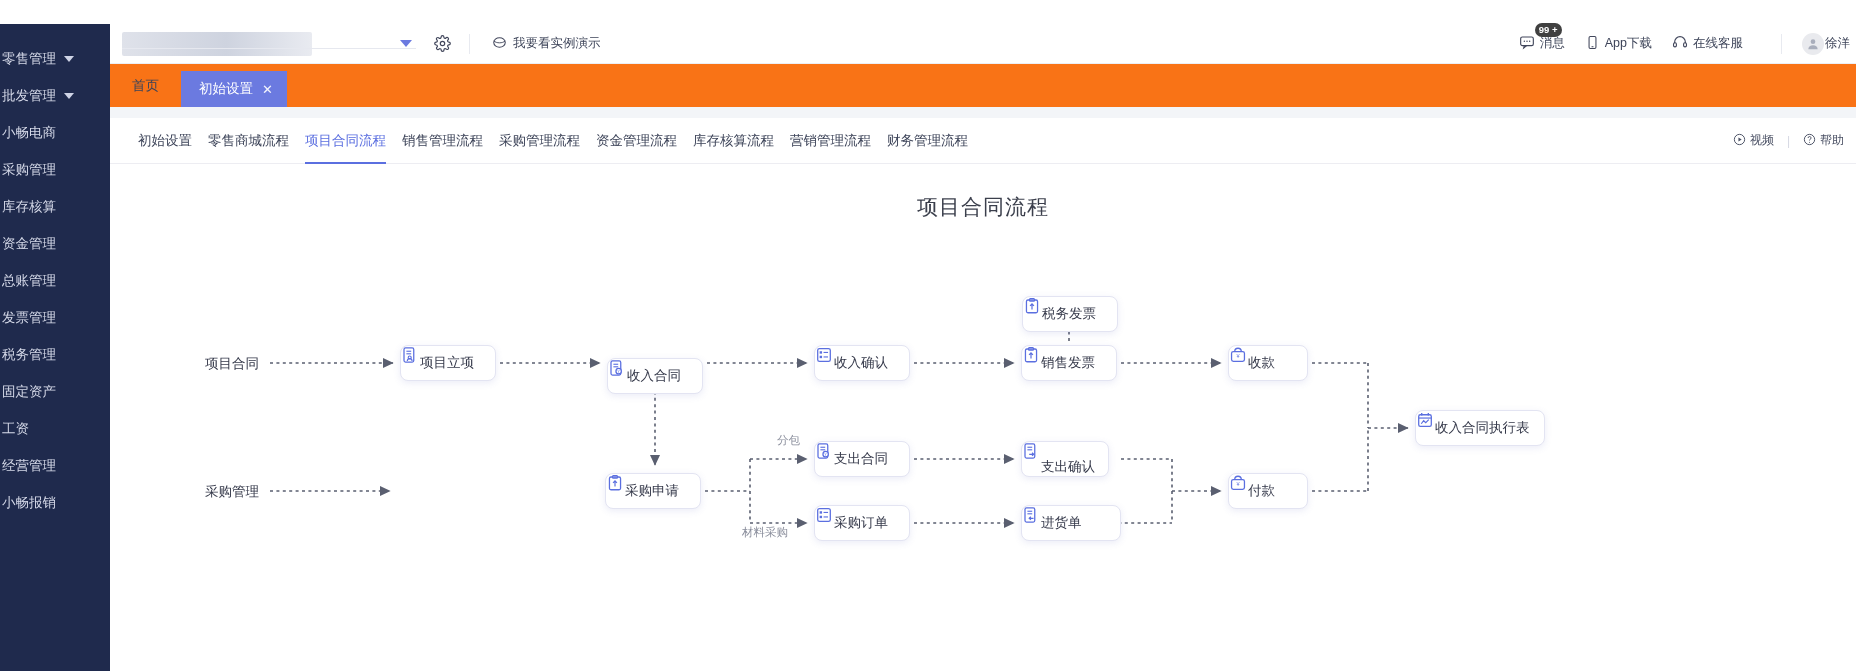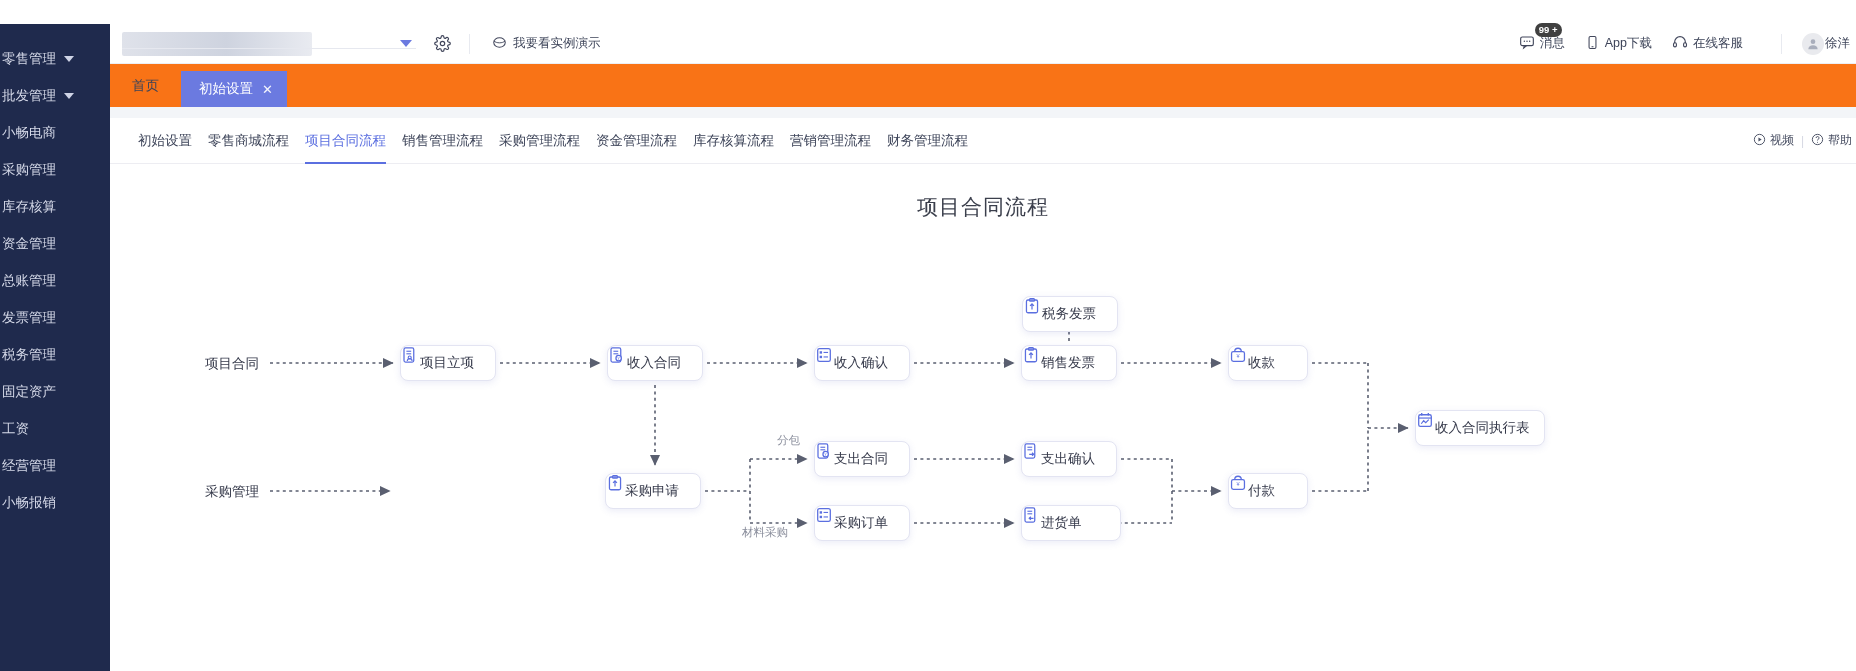--- a/index.html
+++ b/index.html
@@ -108,22 +108,22 @@
   .subnav-item {
     font-size:13.5px; color:#3d4459; height:46px; display:flex; align-items:center;
     margin-left:16px; cursor:pointer; white-space:nowrap; position:relative;
   }
   .subnav-item:first-child { margin-left:28px; }
   .subnav-item.sel { color:#5b6fe0; }
   .subnav-item.sel::after {
     content:""; position:absolute; left:0; right:0; bottom:0; height:2px; background:#5b6fe0;
   }
   .subnav-right {
-    margin-left:auto; display:flex; align-items:center; gap:7px;
-    padding-right:4px; font-size:12px; color:#4a5064; white-space:nowrap;
+    margin-left:auto; display:flex; align-items:center; gap:13px;
+    padding-right:12px; font-size:12px; color:#4a5064; white-space:nowrap;
   }
   .snr-item { display:flex; align-items:center; gap:4px; cursor:pointer; }
   .snr-sep { color:#d5d8e2; }
 
   
   .canvas { position:absolute; left:110px; top:165px; right:0; bottom:0; background:#fff; }
   .chart-title {
     position:absolute; left:0; right:0; top:28px; text-align:center;
     font-size:21px; color:#3b3f4c; letter-spacing:1px;
   }
@@ -390,21 +390,21 @@
             <svg width="18" height="18" viewBox="0 0 24 24">
               <rect x="4" y="2.6" width="13" height="18.8" rx="2" fill="none" stroke="#5b6fe0" stroke-width="1.7"></rect>
               <line x1="7.2" y1="7" x2="13.6" y2="7" stroke="#5b6fe0" stroke-width="1.5"></line>
               <line x1="7.2" y1="10.4" x2="13.6" y2="10.4" stroke="#5b6fe0" stroke-width="1.5"></line>
               <circle cx="11.6" cy="15.4" r="2" fill="none" stroke="#5b6fe0" stroke-width="1.5"></circle>
               <path d="M8.4 20 c0-2 1.4-3.2 3.2-3.2 s3.2 1.2 3.2 3.2" fill="none" stroke="#5b6fe0" stroke-width="1.5"></path>
             </svg>
           </span>
           <span class="node-label">项目立项</span>
         </div>
-        <div class="node" style="left: 497px; top: 180px; width: 96px;">
+        <div class="node" style="left: 497px; top: 193px; width: 96px;">
           <span style="display: flex;">
             <svg width="18" height="18" viewBox="0 0 24 24">
               <rect x="4" y="2.6" width="13" height="18.8" rx="2" fill="none" stroke="#5b6fe0" stroke-width="1.7"></rect>
               <line x1="7.2" y1="7" x2="13.6" y2="7" stroke="#5b6fe0" stroke-width="1.5"></line>
               <line x1="7.2" y1="10.4" x2="13.6" y2="10.4" stroke="#5b6fe0" stroke-width="1.5"></line>
               <circle cx="14.2" cy="16.2" r="3.6" fill="#fff" stroke="#5b6fe0" stroke-width="1.7"></circle>
               <text x="14.2" y="18.3" font-size="5" fill="#5b6fe0" text-anchor="middle" font-family="sans-serif">¥</text>
             </svg>
           </span>
           <span class="node-label">收入合同</span>
@@ -490,21 +490,21 @@
             <svg width="18" height="18" viewBox="0 0 24 24">
               <rect x="3.6" y="3.4" width="16.8" height="17.2" rx="2.4" fill="none" stroke="#5b6fe0" stroke-width="1.7"></rect>
               <rect x="6.2" y="7" width="3.2" height="3.2" fill="#5b6fe0"></rect>
               <rect x="6.2" y="13" width="3.2" height="3.2" fill="#5b6fe0"></rect>
               <line x1="11.4" y1="8.6" x2="17.4" y2="8.6" stroke="#5b6fe0" stroke-width="1.5"></line>
               <line x1="11.4" y1="14.6" x2="17.4" y2="14.6" stroke="#5b6fe0" stroke-width="1.5"></line>
             </svg>
           </span>
           <span class="node-label">采购订单</span>
         </div>
-        <div class="node" style="left: 911px; top: 276px; width: 96px;">
+        <div class="node" style="left: 911px; top: 276px; width: 88px; align-items: flex-end;">
           <span style="display: flex;">
             <svg width="18" height="18" viewBox="0 0 24 24">
               <rect x="4" y="2.6" width="13" height="18.8" rx="2" fill="none" stroke="#5b6fe0" stroke-width="1.7"></rect>
               <line x1="7.2" y1="7" x2="13.6" y2="7" stroke="#5b6fe0" stroke-width="1.5"></line>
               <line x1="7.2" y1="10.4" x2="13.6" y2="10.4" stroke="#5b6fe0" stroke-width="1.5"></line>
               <path d="M9.6 16.4 h5.6 M13.4 14.4 l2.2 2 -2.2 2" fill="none" stroke="#5b6fe0" stroke-width="1.6"></path>
             </svg>
           </span>
           <span class="node-label">支出确认</span>
         </div>

